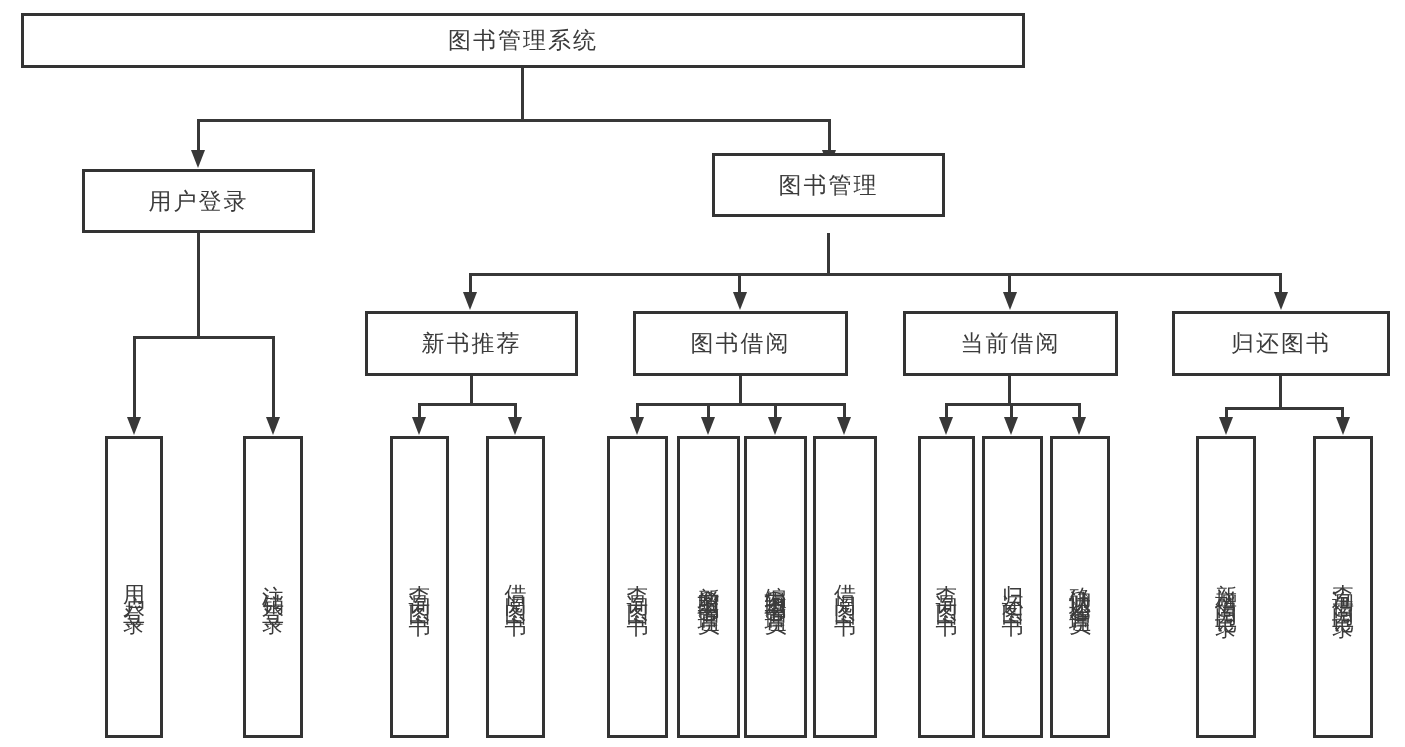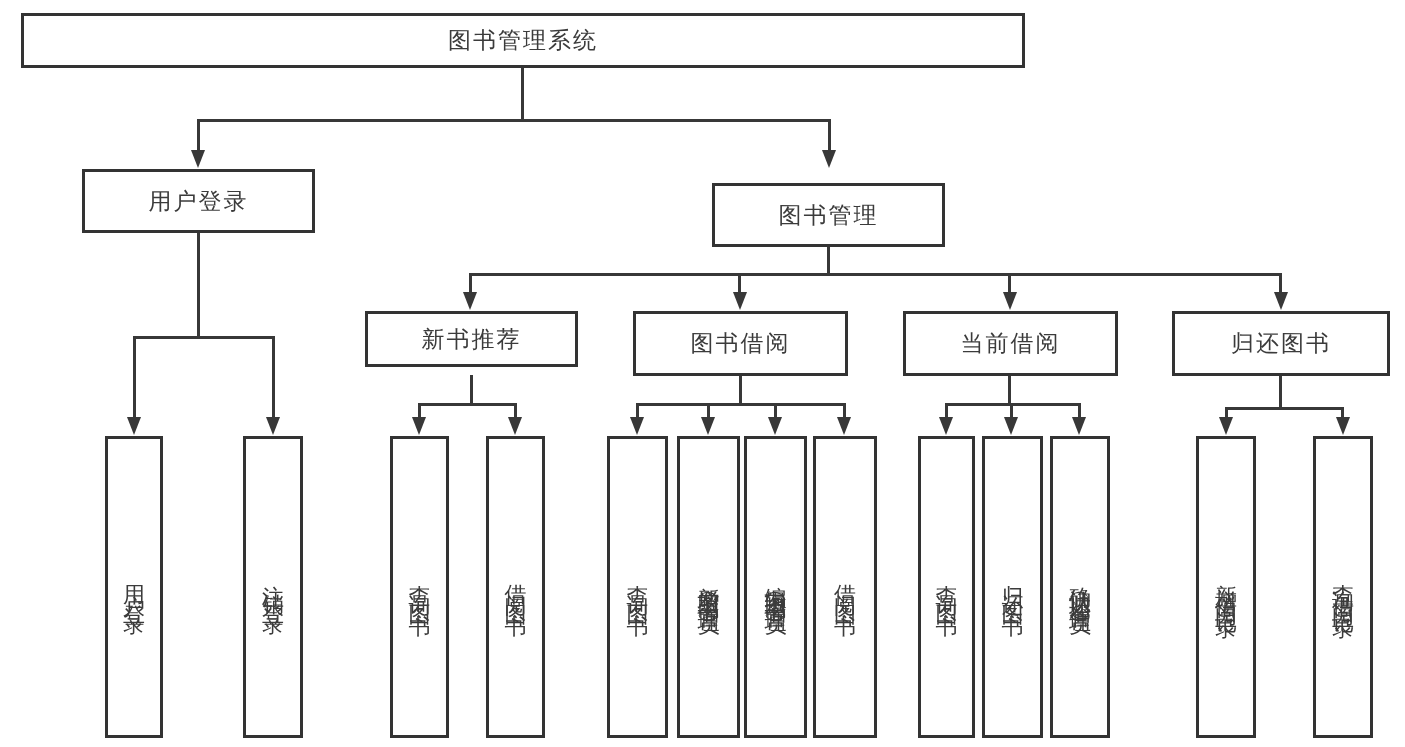--- a/index.html
+++ b/index.html
@@ -63,25 +63,25 @@
 
 <div id="canvas">
 
   <div class="box hbox" style="left:21px;top:13px;width:1004px;height:55px">
     <span class="lbl">图书管理系统</span>
   </div>
 
   <div class="box hbox" style="left:82px;top:169px;width:233px;height:64px">
     <span class="lbl">用户登录</span>
   </div>
-  <div class="box hbox" style="left:712px;top:183px;width:233px;height:64px">
+  <div class="box hbox" style="left:712px;top:153px;width:233px;height:64px">
     <span class="lbl">图书管理</span>
   </div>
 
-  <div class="box hbox" style="left:365px;top:311px;width:213px;height:56px">
+  <div class="box hbox" style="left:365px;top:311px;width:213px;height:65px">
     <span class="lbl">新书推荐</span>
   </div>
   <div class="box hbox" style="left:633px;top:311px;width:215px;height:65px">
     <span class="lbl">图书借阅</span>
   </div>
   <div class="box hbox" style="left:903px;top:311px;width:215px;height:65px">
     <span class="lbl">当前借阅</span>
   </div>
   <div class="box hbox" style="left:1172px;top:311px;width:218px;height:65px">
     <span class="lbl">归还图书</span>

